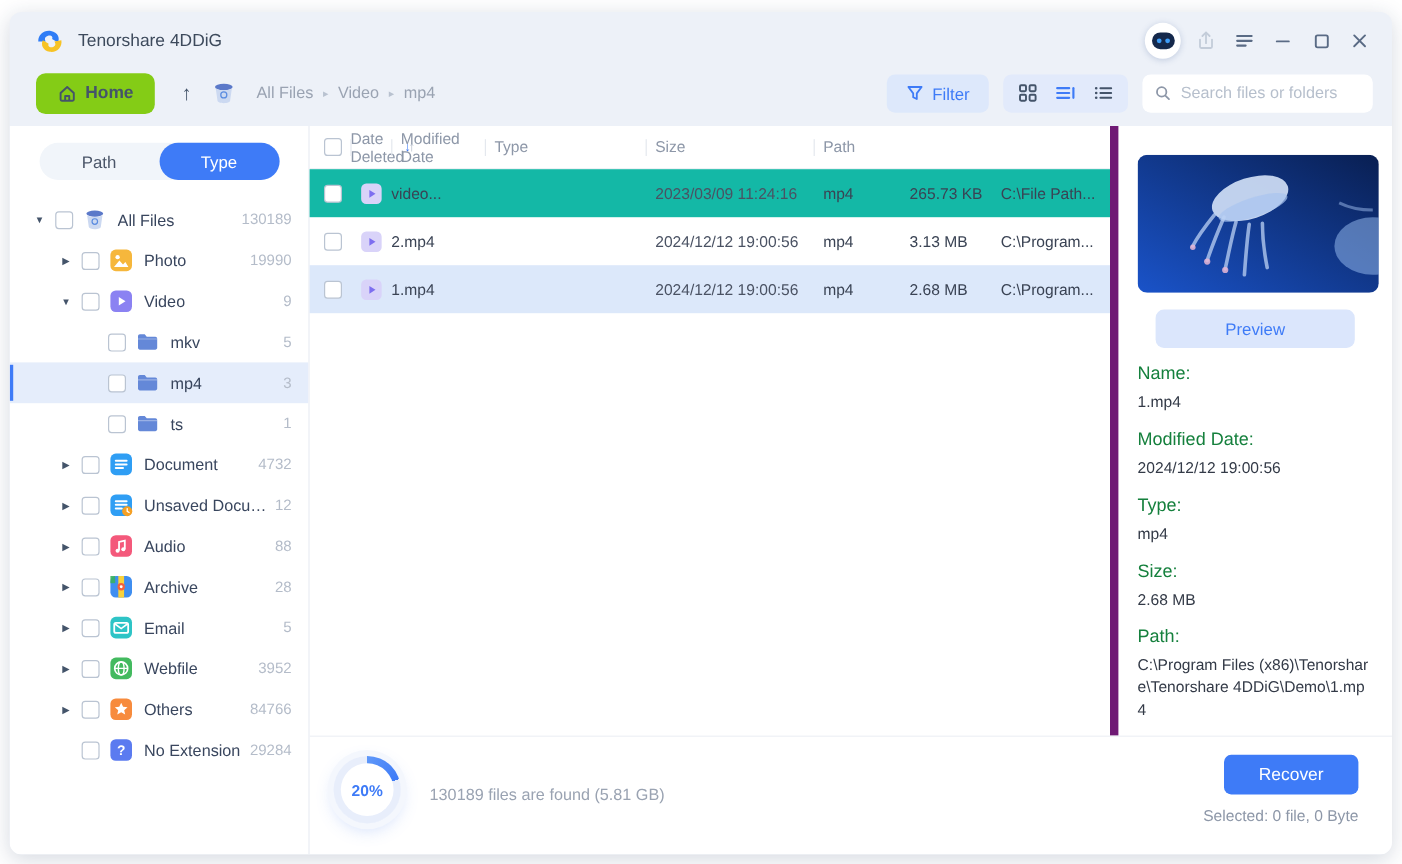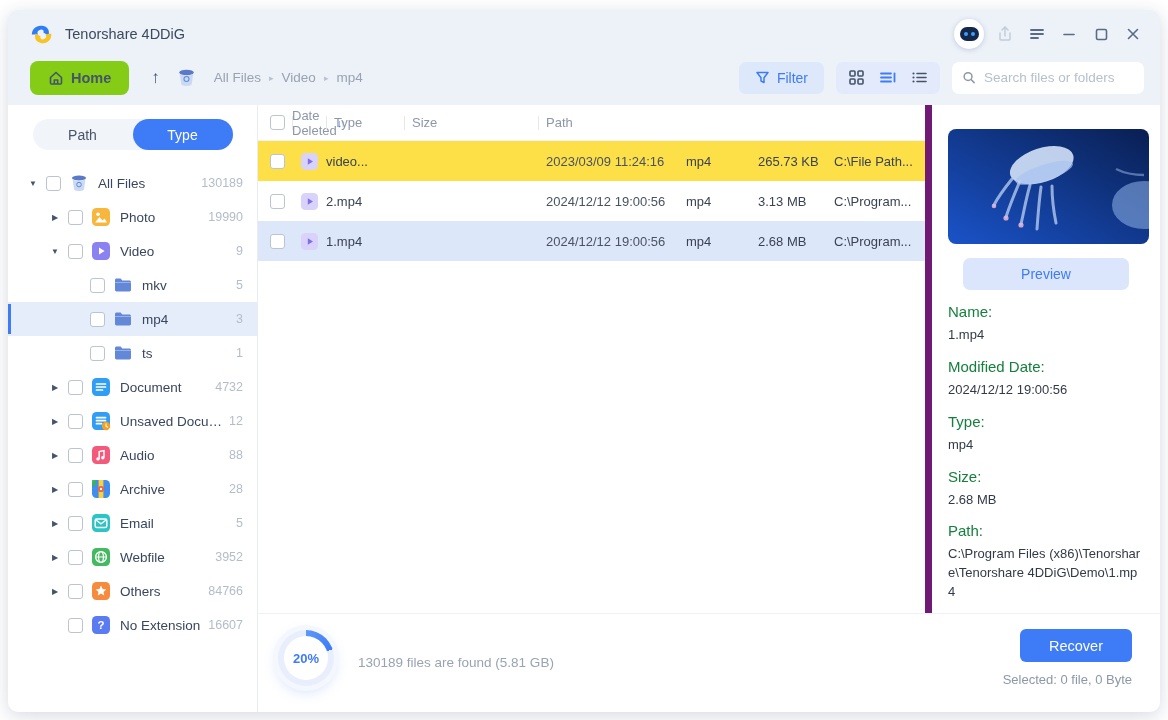--- a/index.html
+++ b/index.html
@@ -55,21 +55,21 @@
   .table-area { flex:1; min-width:0; display:flex; flex-direction:column; }
   .grid-row { display:grid; grid-template-columns:34px 34px 78px 134px 140px 72px 76px 1fr; align-items:center; }
   .thead { height:36px; border-bottom:1px solid #eef1f5; color:#8d97a8; font-size:13px; }
   .th { display:flex; align-items:center; height:100%; position:relative; }
   .th.sep::before { content:""; position:absolute; left:0; top:11px; height:14px; width:1px; background:#e4e8ee; }
   .th-name { grid-column:2 / span 2; }
   .sort { margin-left:auto; padding-right:10px; font-size:11px; letter-spacing:-2px; }
   .sort .dn { color:#3e7bf7; } .sort .up { color:#aab3c2; }
   .trow { height:40px; font-size:13px; color:#3a4354; }
   .trow .cell { white-space:nowrap; overflow:hidden; text-overflow:ellipsis; padding-right:6px; }
-  .trow.alt { background:#fde047; }
+  .trow.alt { background:#14b8a6; }
   .trow.selected { background:#dce8fa; }
   .trow .cbx { margin:0 0 0 12px; }
   .file-ic { width:19px; height:19px; margin-left:8px; }
   .muted { color:#4a5263; }
 
   
   .preview { width:235px; flex:none; border-left:7px solid #701a75; padding:24px 16px 0 16px; overflow:hidden; }
   .thumb { width:201px; height:115px; border-radius:8px; overflow:hidden; display:block; }
   .preview-btn { width:166px; height:32px; margin:14px auto 0; background:#dbe6fc; color:#3e7bf7; font-size:14px;
                  border:none; border-radius:7px; display:block; font-family:inherit; }
@@ -348,36 +348,39 @@
             <span class="t-count">84766</span>
           </div>
           <div class="tree-item" style="padding-left: 40px;">
             <span class="tw"></span>
             <span class="cbx"></span>
             <span class="t-icon"><svg viewBox="0 0 20 20" width="20" height="20">
                 <rect x="1" y="1" width="18" height="18" rx="4.5" fill="#5b7bf0"></rect>
                 <text x="10" y="14.2" text-anchor="middle" font-size="11.5" font-weight="bold" fill="#fff" font-family="Liberation Sans, sans-serif">?</text>
               </svg></span>
             <span class="t-label">No Extension</span>
-            <span class="t-count">16607</span>
+            <span class="t-count">29284</span>
           </div>
         </div>
     </div>
 
     <div class="main">
       <div class="upper">
         <div class="table-area">
           <div class="grid-row thead">
             <span style="display:flex;justify-content:flex-start;padding-left:12px;">
                 <span class="cbx" style="margin:0"></span>
               </span>
             <span class="th sep">
               <span>Date Deleted</span>
               <span class="sort"><span class="dn">↓</span><span class="up">↑</span></span>
             </span>
+            <span class="th sep">
+                <span style="padding-left:8px">Modified Date</span>
+              </span>
             <span class="th sep">
                 <span style="padding-left:8px">Type</span>
               </span>
             <span class="th sep">
                 <span style="padding-left:8px">Size</span>
               </span>
             <span class="th sep">
                 <span style="padding-left:8px">Path</span>
               </span>
           </div>

